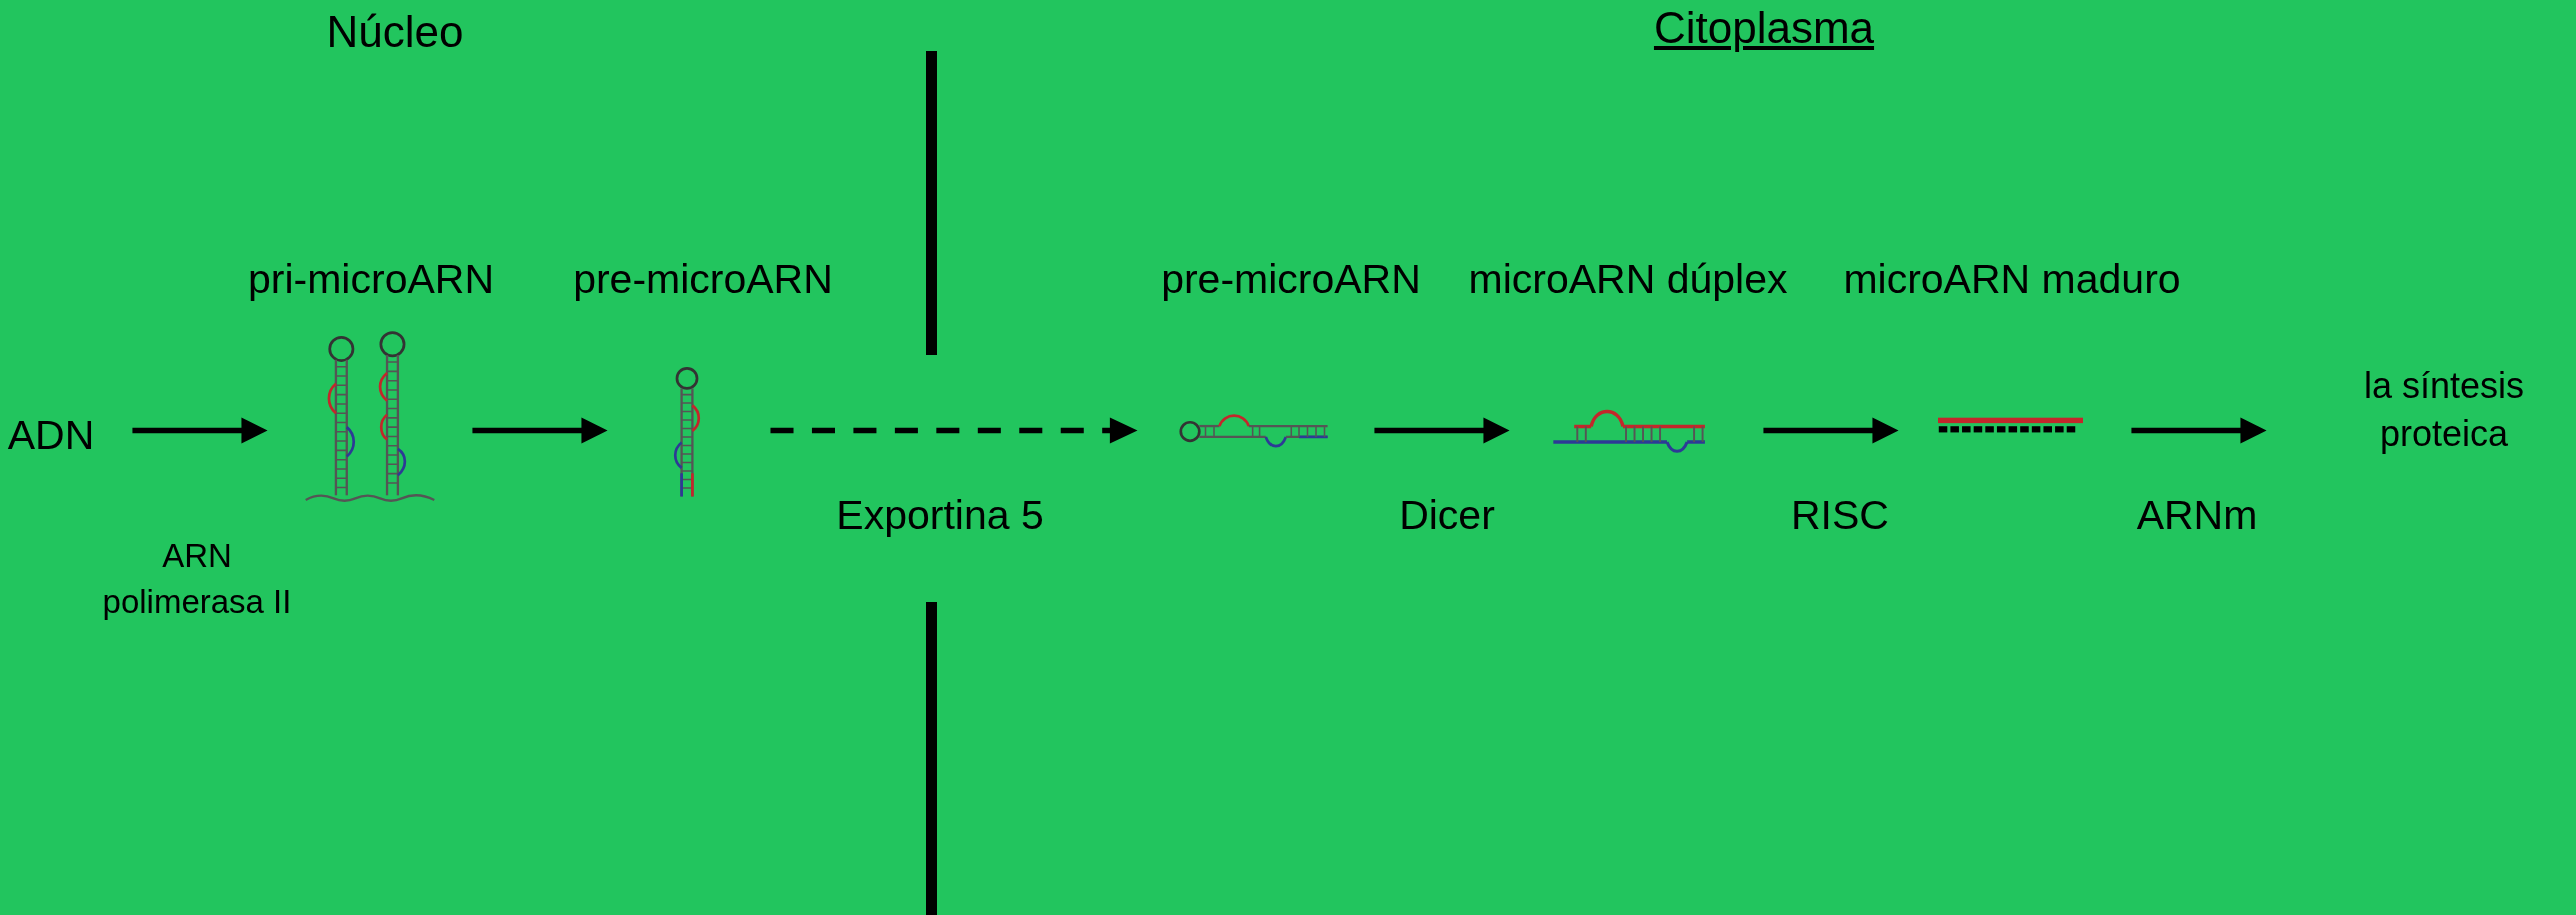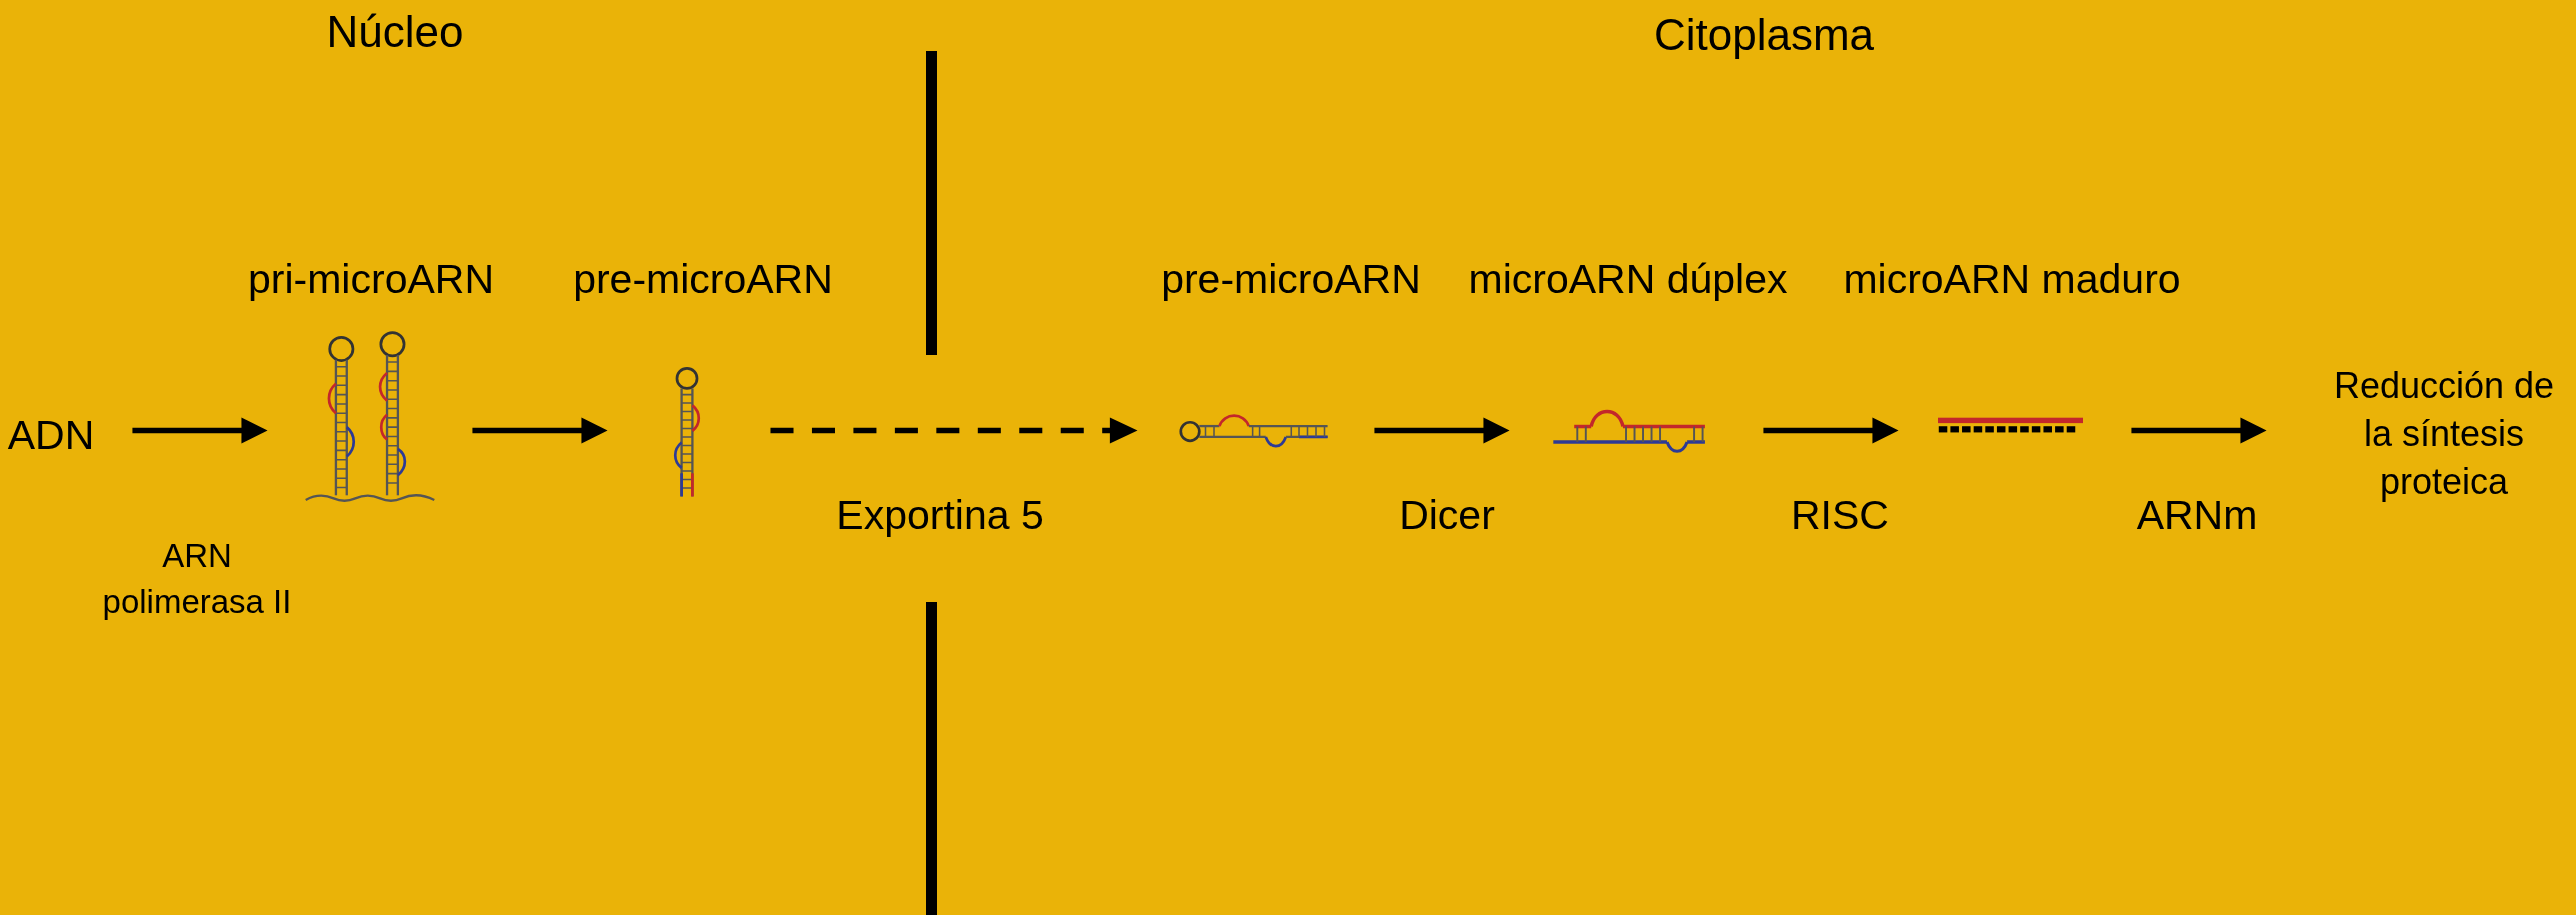--- a/index.html
+++ b/index.html
@@ -1,20 +1,20 @@
 <!DOCTYPE html>
 <html lang="es" style="--strand: #555555; --loop: #333333; --red: #c3272b; --blue: #2d3a96; --arrow: #000000;font-size:12.4px"><head>
 <meta charset="utf-8">
 <style>
   :root{
     --strand:#555555; --loop:#333333; --red:#c3272b; --blue:#2d3a96; --arrow:#000000;
   }
   html,body{margin:0;padding:0;background:#ffffff;}
   .canvas{
-    position:relative; width:2576px; height:915px; background:#eab308;
+    position:relative; width:2576px; height:915px; background:#22c55e;
     font-family:"Liberation Sans", sans-serif; color:#000;
   }
   .abs{position:absolute;}
   .ctr{transform:translateX(-50%); text-align:center; white-space:nowrap;}
   .region-title{font-size:44px; line-height:1.1;}
   .lbl{font-size:41px; line-height:1.15;}
   .lbl2{font-size:33px; line-height:1.38;}
   .outcome{font-size:36px; line-height:1.34;}
   .divider{background:#000; width:11px; position:absolute; left:926px;}
   svg{display:block; overflow:visible;}
@@ -25,21 +25,21 @@
   .s-black{stroke:var(--arrow); fill:none;}
   .f-black{fill:var(--arrow);}
   .f-red{fill:var(--red);}
 </style>
 </head>
 <body>
 
 <div class="canvas">
 
   <div class="abs ctr region-title" style="left:395px; top:7.7px;">Núcleo</div>
-  <div class="abs ctr region-title" style="left:1764px; top:11px;">Citoplasma</div>
+  <div class="abs ctr region-title" style="left:1764px; top:4px;text-decoration:underline;">Citoplasma</div>
 
   <div class="divider" style="top:51px; height:304px;"></div>
   <div class="divider" style="top:602px; height:313px;"></div>
 
   <div class="abs ctr lbl" style="left:371px; top:256px;">pri-microARN</div>
   <div class="abs ctr lbl" style="left:703px; top:256px;">pre-microARN</div>
   <div class="abs ctr lbl" style="left:1291px; top:256px;">pre-microARN</div>
   <div class="abs ctr lbl" style="left:1628px; top:256px;">microARN dúplex</div>
   <div class="abs ctr lbl" style="left:2012px; top:256px;">microARN maduro</div>
 
@@ -150,19 +150,18 @@
     </g>
   </svg>
 
   <svg class="abs" style="left:2131px; top:409px;" width="136" height="43" viewBox="0 0 176 56">
     <line x1="0" y1="28" x2="146" y2="28" class="s-black" stroke-width="7"></line>
     <polygon points="142,11 176,28 142,45" class="f-black"></polygon>
   </svg>
   <div class="abs ctr lbl" style="left:2197px; top:492px;">ARNm</div>
 
   <div class="abs ctr outcome" style="left:2444px; top:362px;">
-    <div>Reducción de</div>
     <div>la síntesis</div>
     <div>proteica</div>
   </div>
 
 </div>
 
 
 </body></html>

